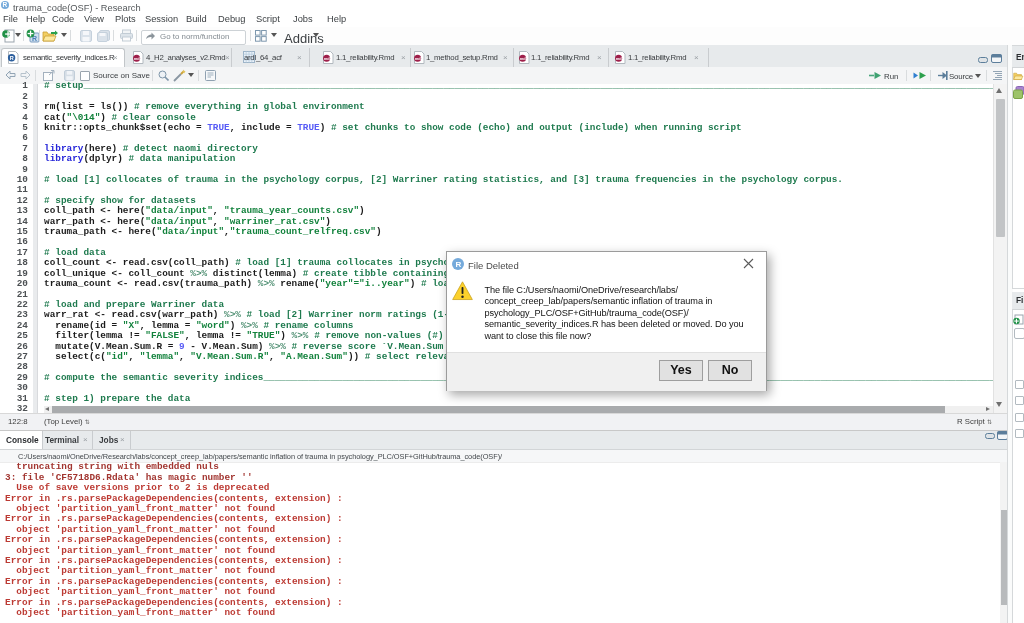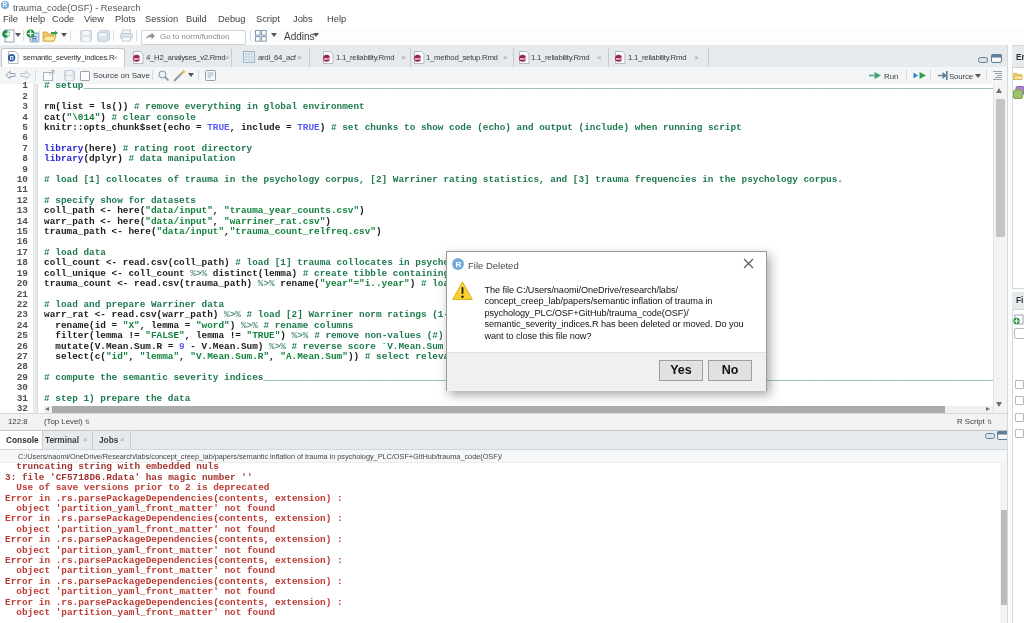--- a/index.html
+++ b/index.html
@@ -90,21 +90,21 @@
 <div class="ab" style="left:160px;top:32px;font-size:7.9px;color:#838b91">Go to norm/function</div>
 <div class="sep" style="left:250px"></div>
 
 <svg class="ab" style="left:255px;top:30px" width="12" height="12" viewBox="0 0 12 12">
  <rect x="0.5" y="0.5" width="4.6" height="4.6" fill="#fff" stroke="#7e98ae"></rect>
  <rect x="6.6" y="0.5" width="4.6" height="4.6" fill="#fff" stroke="#7e98ae"></rect>
  <rect x="0.5" y="6.6" width="4.6" height="4.6" fill="#fff" stroke="#7e98ae"></rect>
  <rect x="6.6" y="6.6" width="4.6" height="4.6" fill="#fff" stroke="#7e98ae"></rect>
 </svg>
 <div class="ab" style="left:271px;top:33px;border-left:3px solid transparent;border-right:3px solid transparent;border-top:4px solid #555"></div>
-<div class="ab" style="left:284px;top:31px;font-size:10px;color:#3d4144">Addins</div>
+<div class="ab" style="left:284px;top:31px;font-size:13px;color:#3d4144">Addins</div>
 <div class="ab" style="left:313px;top:33px;border-left:3px solid transparent;border-right:3px solid transparent;border-top:4px solid #555"></div>
 
 <div class="ab" style="left:0;top:45px;width:1007px;height:22px;background:#e7eaec;border-bottom:1px solid #d2d5d7"></div>
 
 <div class="tsep" style="left:231px;top:48px;height:19px"></div>
 <div class="tsep" style="left:309px;top:48px;height:19px"></div>
 <div class="tsep" style="left:410px;top:48px;height:19px"></div>
 <div class="tsep" style="left:513px;top:48px;height:19px"></div>
 <div class="tsep" style="left:608px;top:48px;height:19px"></div>
 <div class="tsep" style="left:708px;top:48px;height:19px"></div>
@@ -116,21 +116,21 @@
         <text x="4.6" y="8.9" font-size="4" fill="#fff" text-anchor="middle" font-family="Liberation Sans" font-weight="bold">md</text>
       </svg></span>
     <span class="ab" style="left:22px;top:5px">4_H2_analyses_v2.Rmd</span>
     <span class="ab tx" style="left:101px;top:5px">×</span>
   </div>
 <div class="tab" style="left:231px;width:78px">
     <span class="ab" style="left:12px;top:3px"><svg width="12" height="12" viewBox="0 0 12 12">
         <rect x="0.5" y="0.5" width="11" height="11" fill="#eaf2fa" stroke="#9db4c8"></rect>
         <path d="M0.5 3.2 H11.5 M0.5 6 H11.5 M0.5 8.8 H11.5 M3.2 0.5 V11.5 M6 0.5 V11.5 M8.8 0.5 V11.5" stroke="#b8cbdc" stroke-width="0.8" fill="none"></path>
       </svg></span>
-    <span class="ab" style="left:27px;top:5px">ardl_64_acf</span>
+    <span class="ab" style="left:13px;top:5px">ardl_64_acf</span>
     <span class="ab tx" style="left:66px;top:5px">×</span>
   </div>
 <div class="tab" style="left:309px;width:101px">
     <span class="ab" style="left:13px;top:3px"><svg width="12" height="13" viewBox="0 0 12 13">
         <path d="M1.5 0.5 H8.5 L11 3 V12.5 H1.5 Z" fill="#fff" stroke="#b2b9bf"></path>
         <circle cx="4.6" cy="7.2" r="3.5" fill="#9e1f4a"></circle>
         <text x="4.6" y="8.9" font-size="4" fill="#fff" text-anchor="middle" font-family="Liberation Sans" font-weight="bold">md</text>
       </svg></span>
     <span class="ab" style="left:27px;top:5px">1.1_reliability.Rmd</span>
     <span class="ab tx" style="left:92px;top:5px">×</span>
@@ -274,21 +274,21 @@
 29
 30
 31
 32</pre>
 <pre class="ab mono" style="left:44px;top:81.4px;line-height:10.4px;color:#1b1b1b;margin:0"><span class="c"># setup____________________________________________________________________________________________________________________________________________________________________</span>
 
 rm(list = ls()) <span class="c"># remove everything in global environment</span>
 cat(<span class="s">"\014"</span>) <span class="c"># clear console</span>
 knitr::opts_chunk$set(echo = <span class="n">TRUE</span>, include = <span class="n">TRUE</span>) <span class="c"># set chunks to show code (echo) and output (include) when running script</span>
 
-<span class="k">library</span>(here) <span class="c"># rating root directory</span>
+<span class="k">library</span>(here) <span class="c"># detect naomi directory</span>
 <span class="k">library</span>(dplyr) <span class="c"># data manipulation</span>
 
 <span class="c"># load [1] collocates of trauma in the psychology corpus, [2] Warriner rating statistics, and [3] trauma frequencies in the psychology corpus.</span>
 
 <span class="c"># specify show for datasets</span>
 coll_path &lt;- here(<span class="s">"data/input"</span>, <span class="s">"trauma_year_counts.csv"</span>)
 warr_path &lt;- here(<span class="s">"data/input"</span>, <span class="s">"warriner_rat.csv"</span>)
 trauma_path &lt;- here(<span class="s">"data/input"</span>,<span class="s">"trauma_count_relfreq.csv"</span>)
 
 <span class="c"># load data</span>

